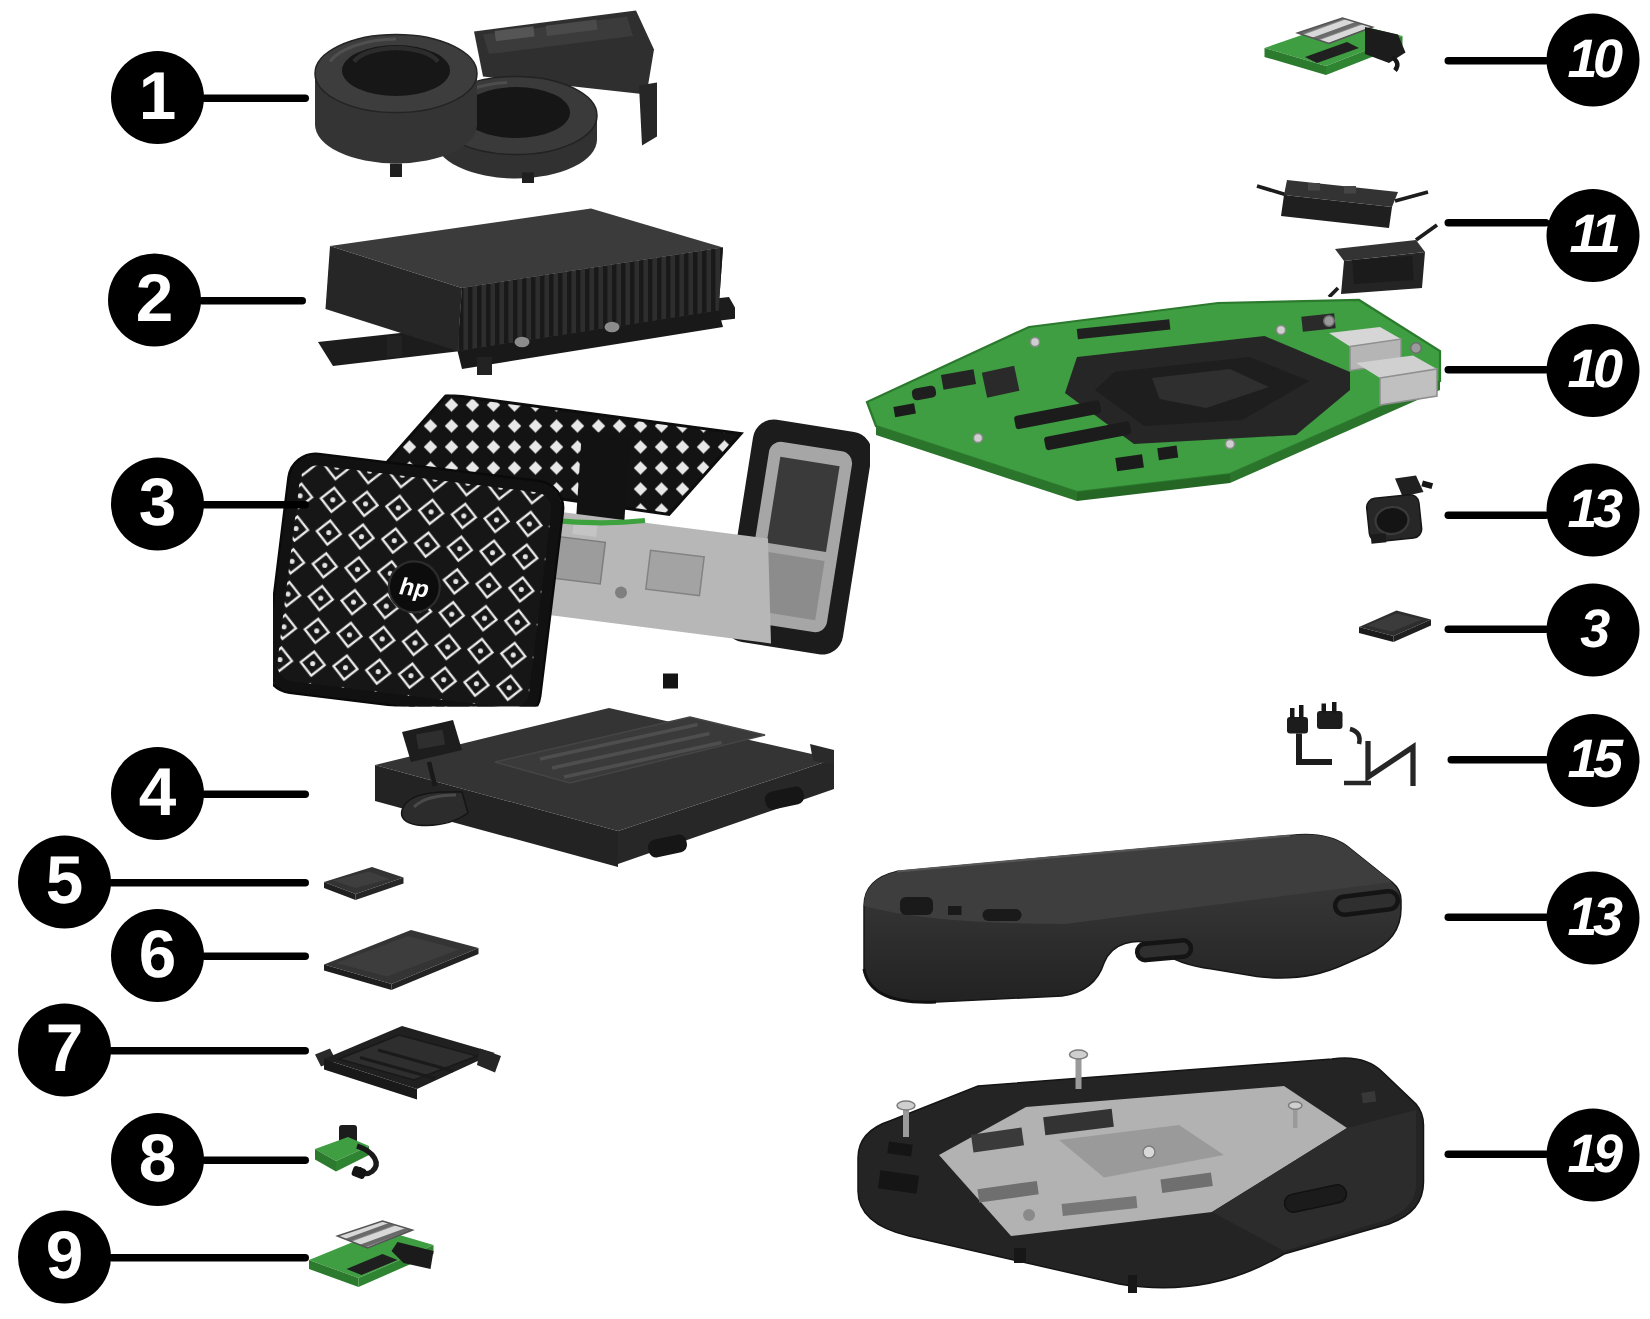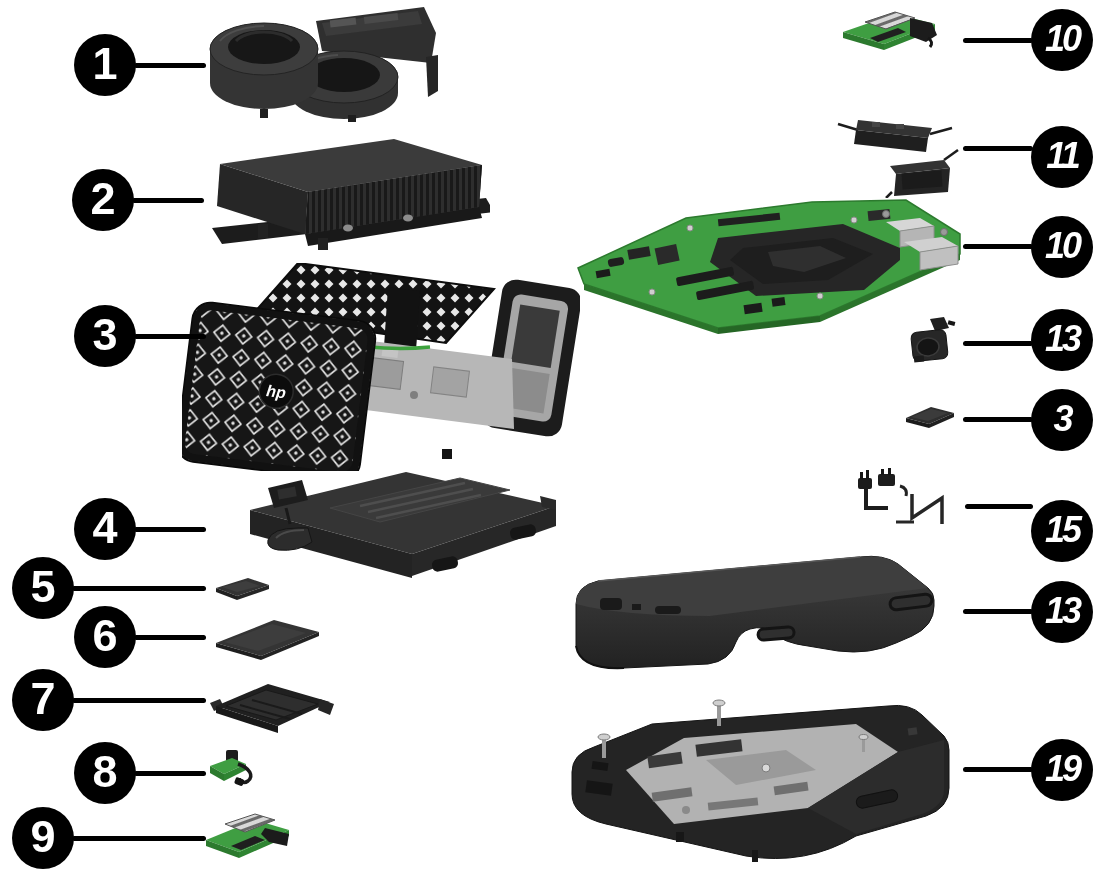--- a/index.html
+++ b/index.html
@@ -369,17 +369,17 @@
   <div class="badge" style="left:12px;top:557px">5</div>
   <div class="badge" style="left:74px;top:606px">6</div>
   <div class="badge" style="left:12px;top:669px">7</div>
   <div class="badge" style="left:74px;top:742px">8</div>
   <div class="badge" style="left:12px;top:807px">9</div>
   <div class="badge two" style="left:1031px;top:9px">10</div>
   <div class="badge two" style="left:1031px;top:126px">11</div>
   <div class="badge two" style="left:1031px;top:216px">10</div>
   <div class="badge two" style="left:1031px;top:309px">13</div>
   <div class="badge two" style="left:1031px;top:389px">3</div>
-  <div class="badge two" style="left:1031px;top:500px">15</div>
+  <div class="badge two" style="left:1031px;top:476px">15</div>
   <div class="badge two" style="left:1031px;top:581px">13</div>
   <div class="badge two" style="left:1031px;top:739px">19</div>
 
 </div>
 
 </body></html>

